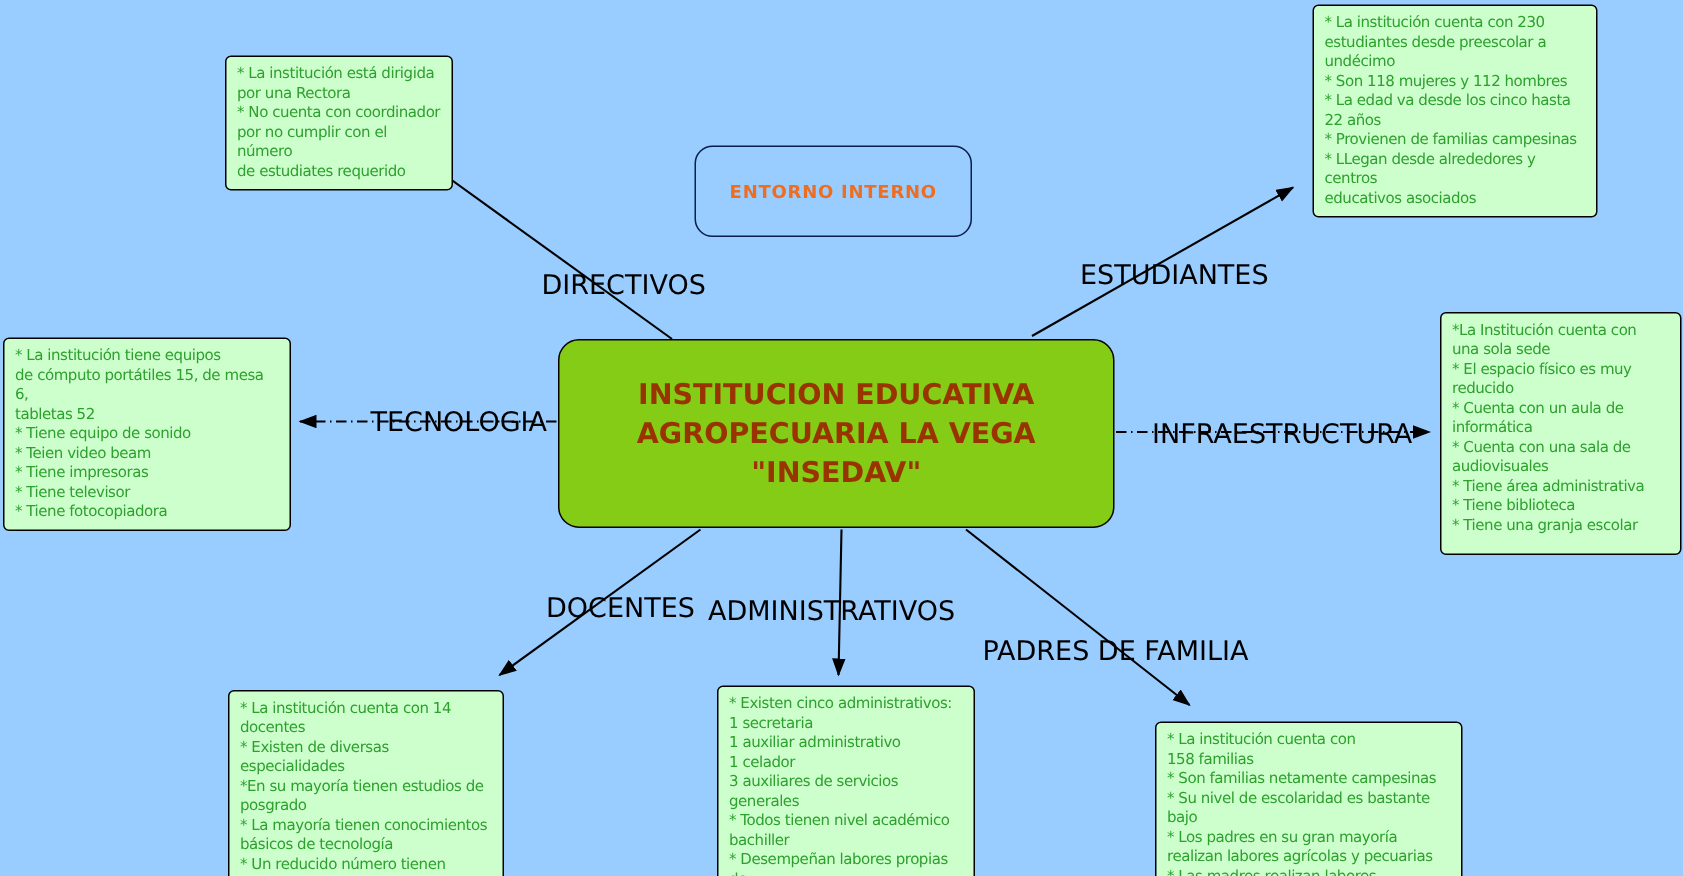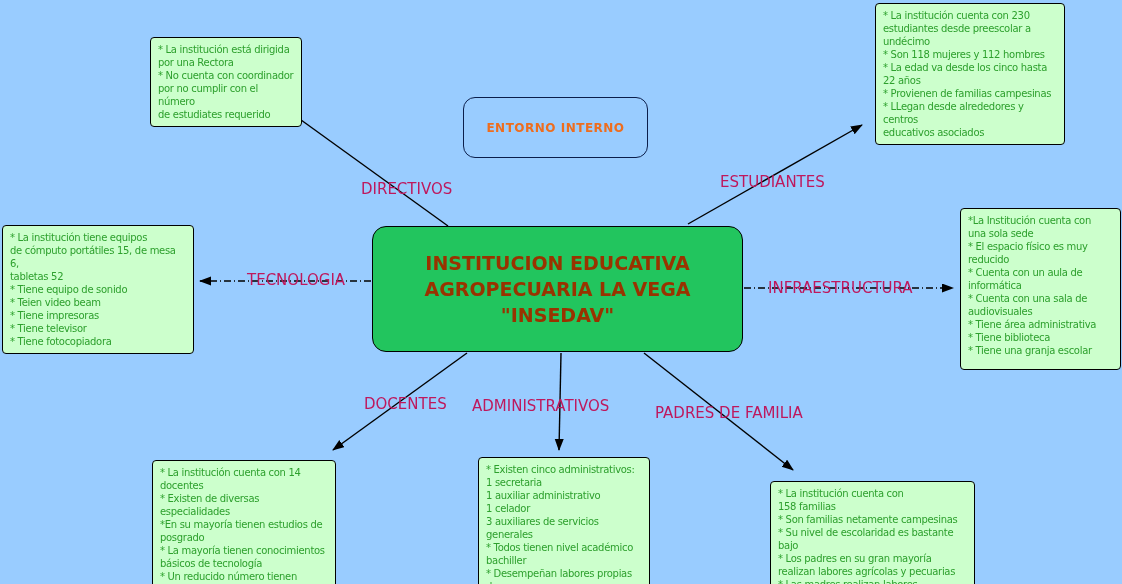--- a/index.html
+++ b/index.html
@@ -24,21 +24,21 @@
     letter-spacing:-0.3px;
     line-height:13px;
     padding:5px 7px;
     white-space:pre-line;
     z-index:2;
     box-sizing:border-box;
   }
   .center-node{
     position:absolute;
     left:372px;top:226px;width:371px;height:126px;
-    background:#22c55e;
+    background:#84cc16;
     border:1.5px solid #000;
     border-radius:14px;
     color:#993300;
     font-weight:bold;
     font-size:19px;
     line-height:26px;
     text-align:center;
     display:flex;align-items:center;justify-content:center;
     white-space:pre-line;
     z-index:2;
@@ -52,22 +52,22 @@
     color:#EE6D1E;
     font-weight:bold;
     font-size:12px;
     letter-spacing:0.5px;
     display:flex;align-items:center;justify-content:center;
     z-index:2;
     box-sizing:border-box;
   }
   .link-label{
     position:absolute;
-    color:#be185d;
-    font-size:15px;
+    color:#000000;
+    font-size:18px;
     z-index:3;
     white-space:nowrap;
   }
 </style>
 </head>
 <body>
 
 <div id="map">
 
   <svg id="wires" width="1122" height="584" viewBox="0 0 1122 584">
@@ -90,21 +90,21 @@
 "INSEDAV"</div>
 
   <div class="entorno-node">ENTORNO INTERNO</div>
 
   <div class="link-label" style="left:361px;top:180px">DIRECTIVOS</div>
   <div class="link-label" style="left:720px;top:173px">ESTUDIANTES</div>
   <div class="link-label" style="left:247px;top:271px">TECNOLOGIA</div>
   <div class="link-label" style="left:768px;top:279px">INFRAESTRUCTURA</div>
   <div class="link-label" style="left:364px;top:395px">DOCENTES</div>
   <div class="link-label" style="left:472px;top:397px">ADMINISTRATIVOS</div>
-  <div class="link-label" style="left:655px;top:404px">PADRES DE FAMILIA</div>
+  <div class="link-label" style="left:655px;top:424px">PADRES DE FAMILIA</div>
 
   <div class="info-box" style="left:150px;top:37px;width:152px;min-height:70px">* La institución está dirigida
 por una Rectora
 * No cuenta con coordinador
 por no cumplir con el número
 de estudiates requerido</div>
 
   <div class="info-box" style="left:875px;top:3px;width:190px;min-height:127px">* La institución cuenta con 230
 estudiantes desde preescolar a
 undécimo

